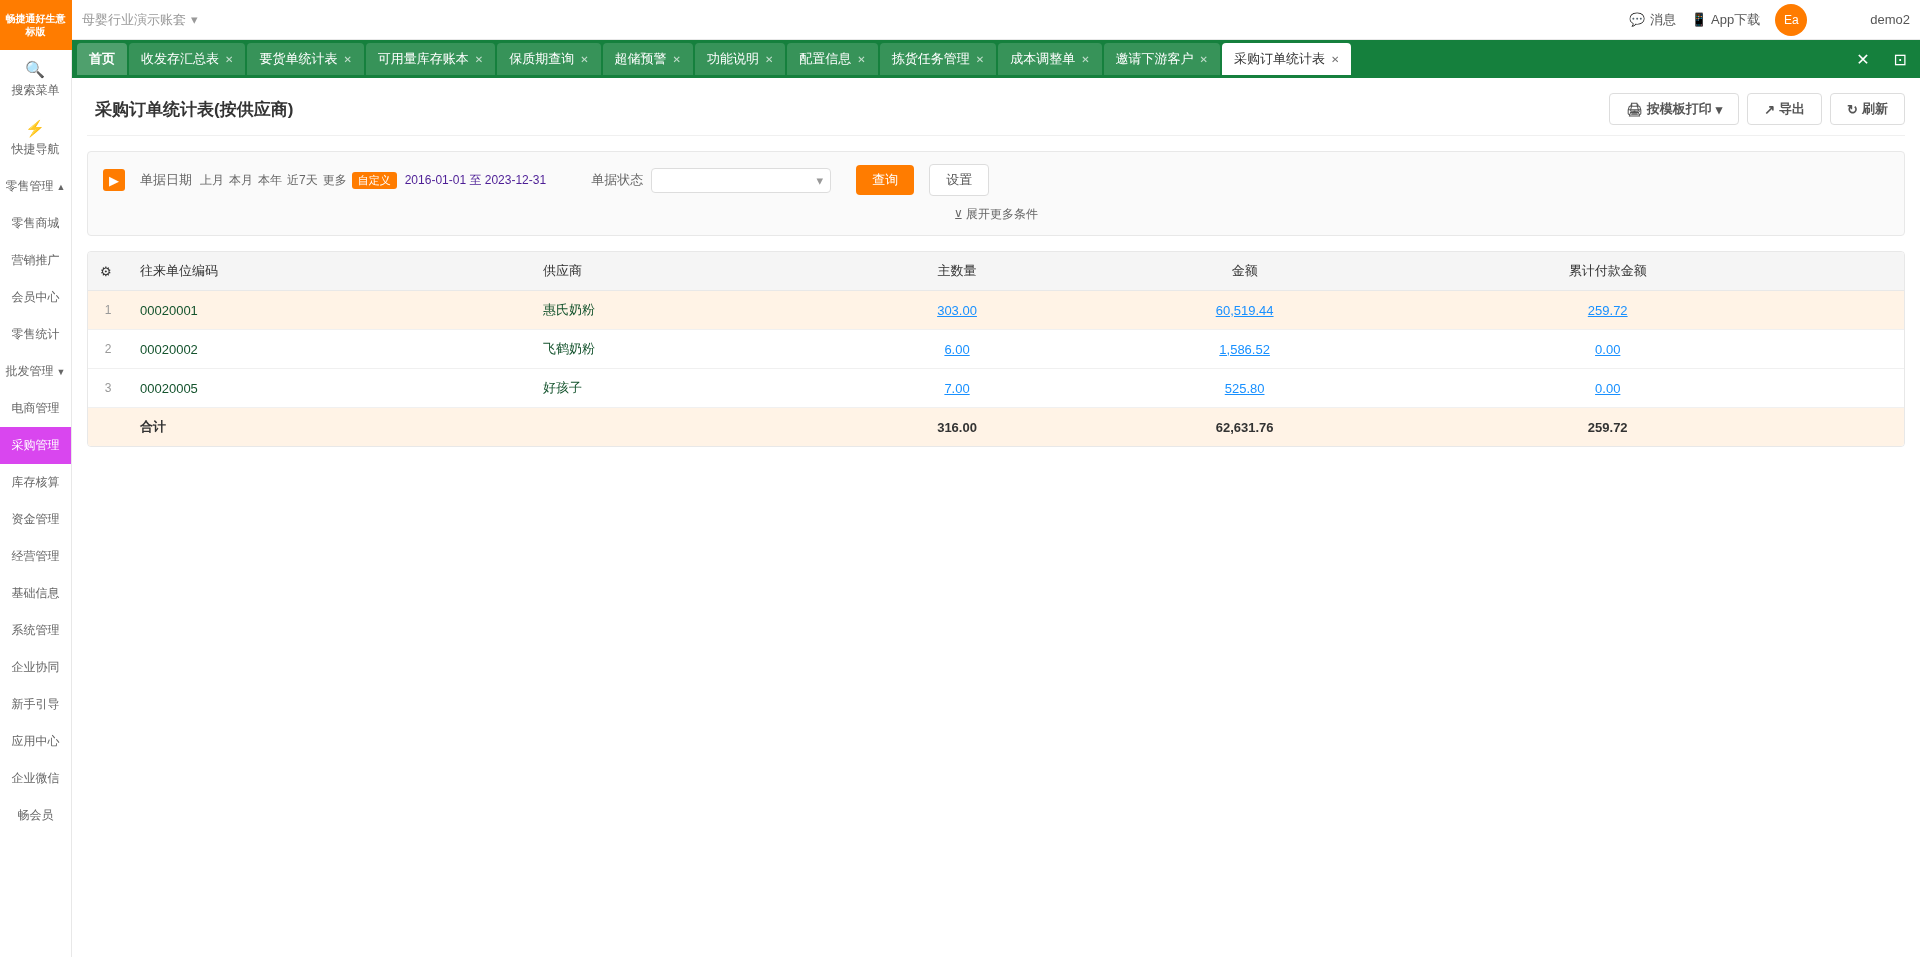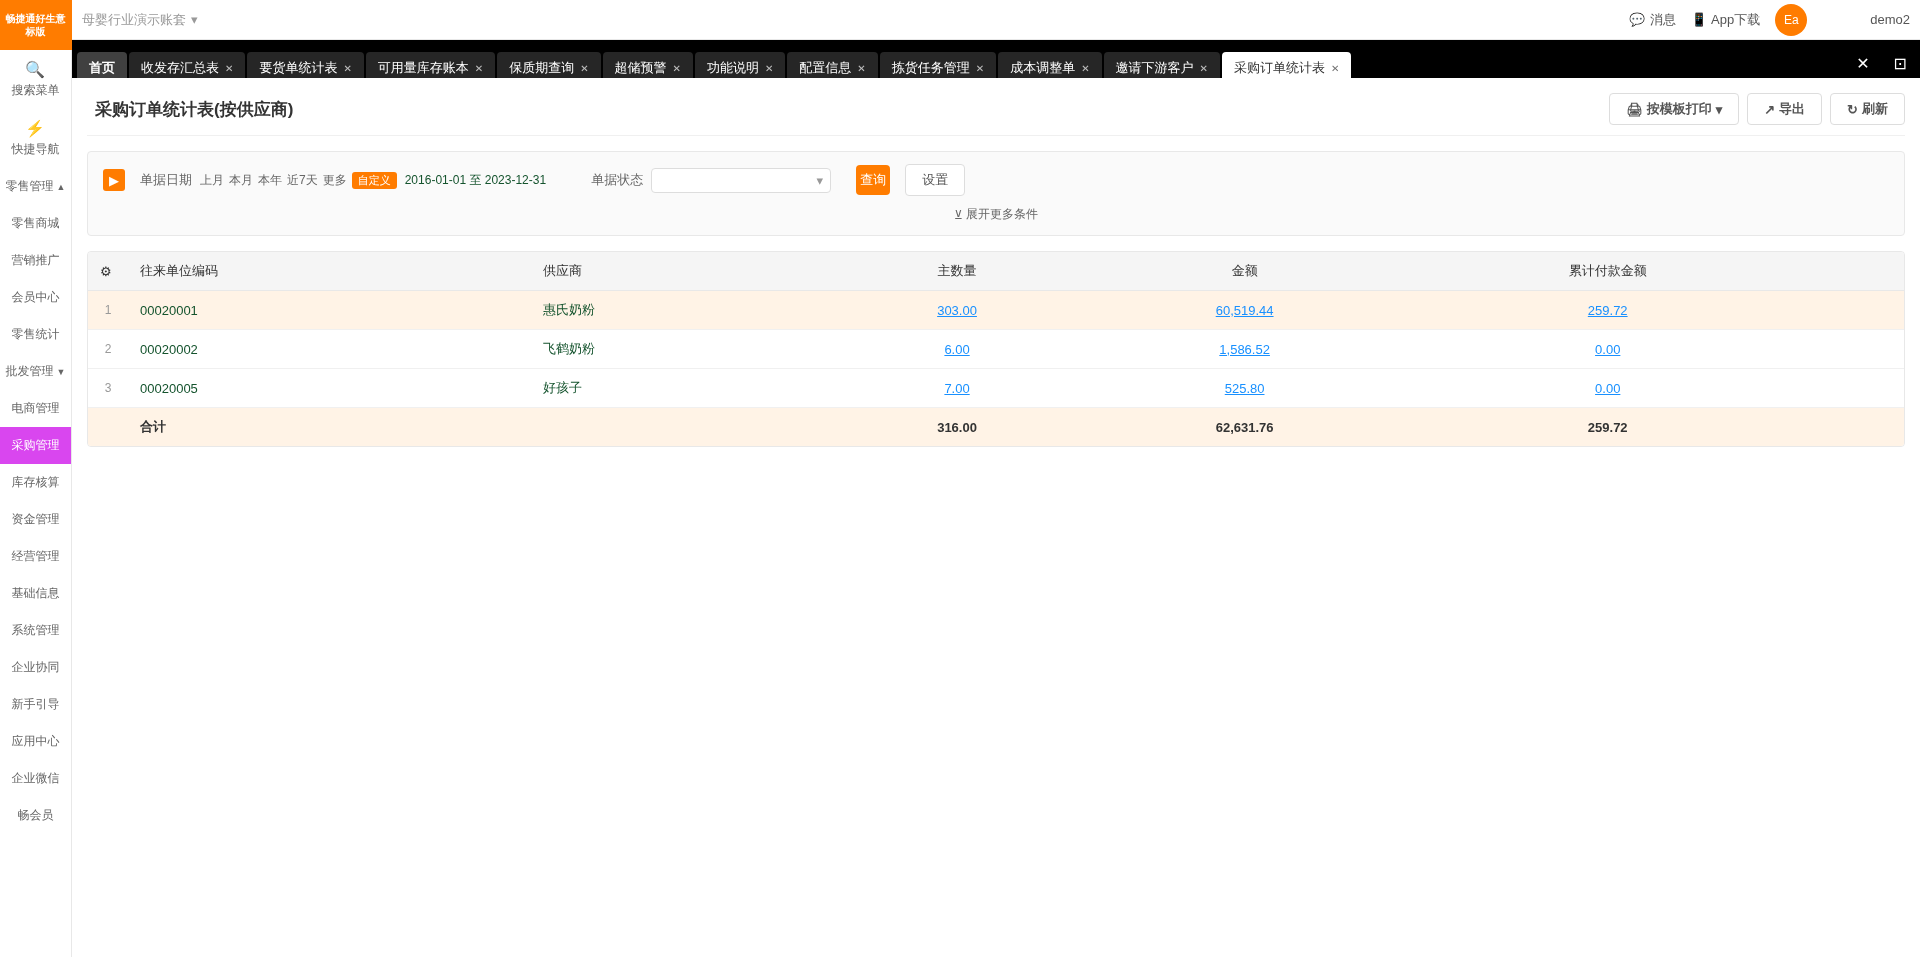--- a/index.html
+++ b/index.html
@@ -20,43 +20,43 @@
     
     .main-area { flex: 1; display: flex; flex-direction: column; height: 957px; overflow: hidden; }
 
     
     .topbar { height: 40px; background: #fff; display: flex; align-items: center; justify-content: space-between; padding: 16px 10px; border-bottom: 1px solid #e8e8e8; flex-shrink: 0; }
     .topbar-left { display: flex; align-items: center; gap: 5px; font-size: 13px; color: #666; }
     .topbar-right { display: flex; align-items: center; gap: 15px; font-size: 13px; color: #555; }
     .topbar-right .icon-btn { display: flex; align-items: center; gap: 4px; cursor: pointer; }
 
     
-    .tabs-bar { height: 38px; background: #000000; display: flex; align-items: flex-start; padding: 12px 5px; gap: 2px; flex-shrink: 0; overflow: hidden; }
+    .tabs-bar { height: 38px; background: #15803d; display: flex; align-items: center; padding: 0 5px; gap: 2px; flex-shrink: 0; overflow: hidden; }
     .tab { height: 32px; padding: 0 12px; display: flex; align-items: center; gap: 6px; border-radius: 4px 4px 0 0; font-size: 13px; cursor: pointer; white-space: nowrap; background: rgba(255,255,255,0.15); color: #fff; }
     .tab.active { background: #fff; color: #333; }
     .tab .close-icon { font-size: 10px; opacity: 0.7; }
     .tab-home { background: rgba(255,255,255,0.25); color: #fff; font-weight: bold; }
     .tabs-bar-right { margin-left: auto; display: flex; align-items: center; gap: 8px; }
     .tabs-bar-right button { background: none; border: 1px solid rgba(255,255,255,0.5); color: #fff; padding: 2px 8px; border-radius: 3px; cursor: pointer; font-size: 12px; }
 
     
     .page-content { flex: 1; background: #fff; overflow: auto; padding: 15px; }
     .page-title { font-size: 18px; color: #333; font-weight: bold; margin-bottom: 15px; padding-bottom: 10px; border-bottom: 1px solid #f0f0f0; display: flex; align-items: center; justify-content: space-between; }
     .page-title-actions { display: flex; gap: 8px; align-items: center; }
-    .btn-orange { background: #ff7c00; color: #fff; border: none; padding: 6px 4px; border-radius: 4px; cursor: pointer; font-size: 13px; }
+    .btn-orange { background: #ff7c00; color: #fff; border: none; padding: 6px 16px; border-radius: 4px; cursor: pointer; font-size: 13px; }
     .btn-white { background: #fff; color: #555; border: 1px solid #ddd; padding: 6px 16px; border-radius: 4px; cursor: pointer; font-size: 13px; display: flex; align-items: center; gap: 4px; }
 
     
     .filter-area { background: #fafafa; border: 1px solid #e8e8e8; border-radius: 4px; padding: 12px 15px; margin-bottom: 15px; }
     .filter-row { display: flex; align-items: center; gap: 15px; flex-wrap: wrap; }
     .filter-item { display: flex; align-items: center; gap: 8px; }
     .filter-label { color: #666; font-size: 13px; white-space: nowrap; }
     .filter-date-shortcuts { display: flex; gap: 5px; align-items: center; }
     .filter-date-shortcut { font-size: 12px; color: #666; cursor: pointer; }
-    .filter-date-range { font-size: 12px; color: #14532d; }
+    .filter-date-range { font-size: 12px; color: #4c1d95; }
     .filter-custom-badge { background: #ff7c00; color: #fff; font-size: 11px; padding: 1px 6px; border-radius: 3px; }
     .filter-input { border: 1px solid #ddd; border-radius: 4px; padding: 4px 8px; font-size: 13px; width: 200px; }
     .filter-select-wrap { position: relative; display: flex; align-items: center; }
     .filter-select-wrap select { border: 1px solid #ddd; border-radius: 4px; padding: 4px 25px 4px 8px; font-size: 13px; appearance: none; background: #fff; min-width: 180px; outline: none; }
     .filter-select-wrap::after { content: '▾'; position: absolute; right: 8px; color: #999; pointer-events: none; }
     .expand-more { display: flex; align-items: center; justify-content: center; margin-top: 10px; }
     .expand-more-btn { color: #666; font-size: 12px; cursor: pointer; display: flex; align-items: center; gap: 3px; }
     .more-options { font-size: 13px; color: #999; cursor: pointer; }
 
     

